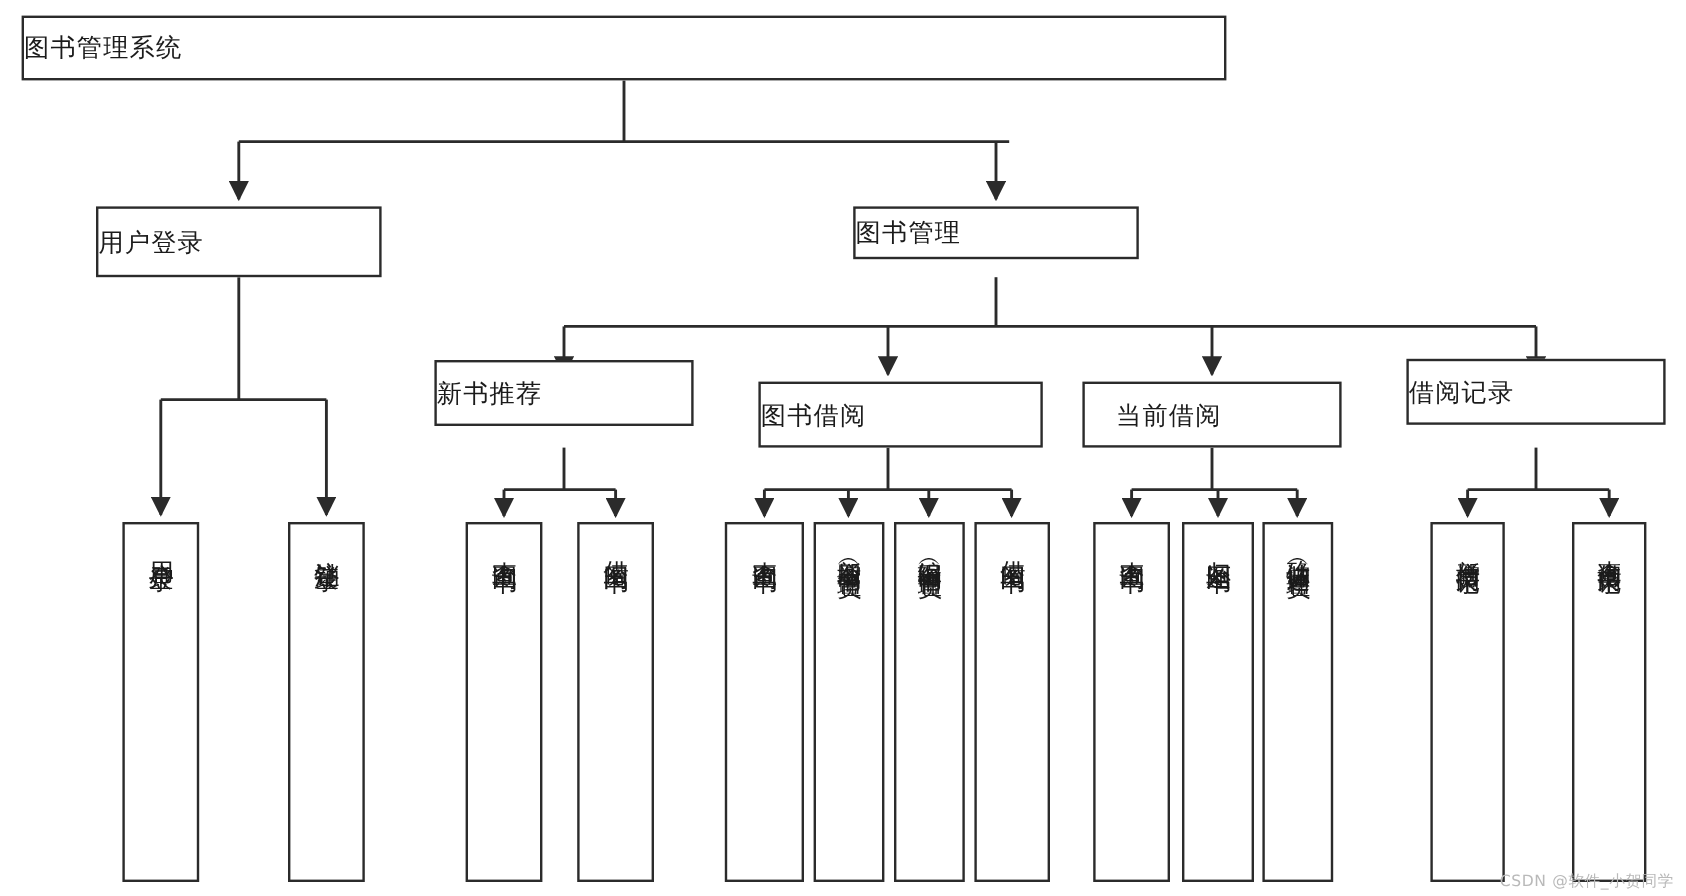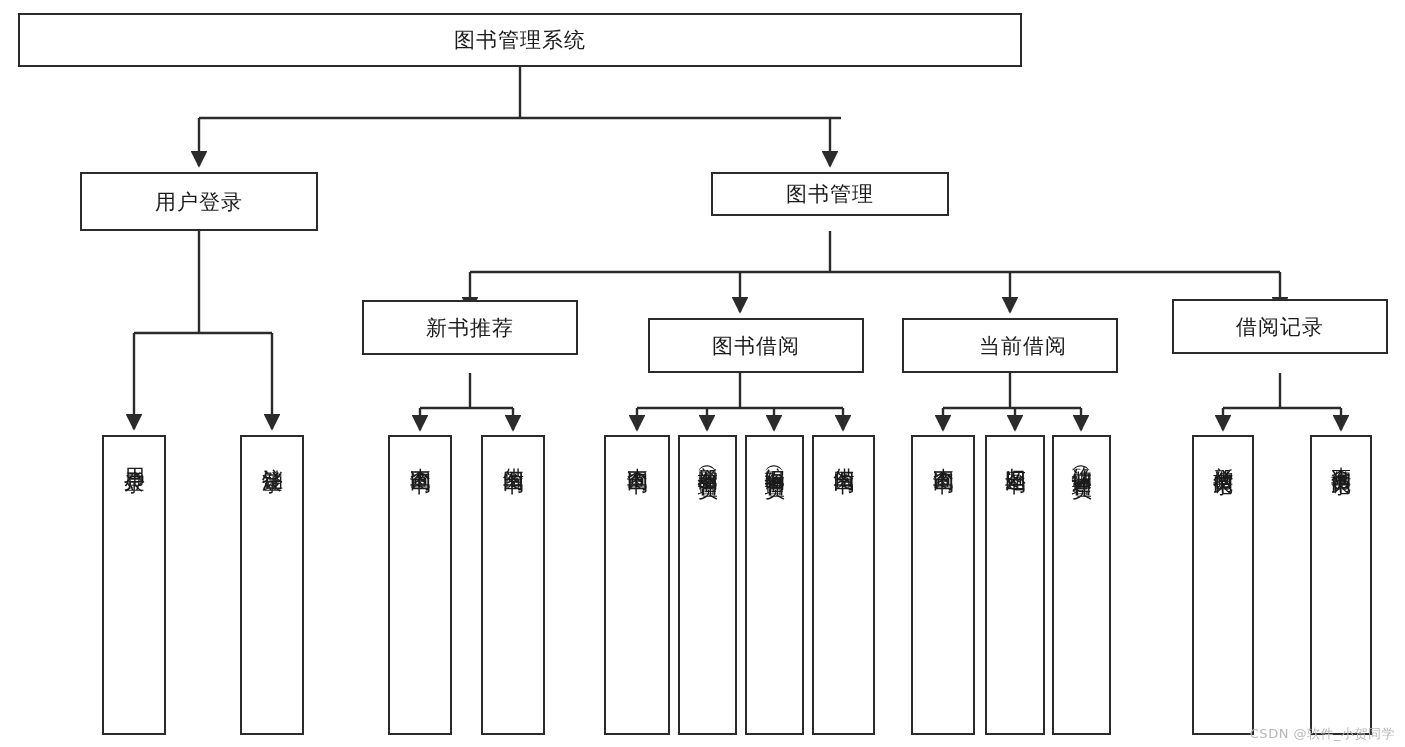--- a/index.html
+++ b/index.html
@@ -26,21 +26,21 @@
     height: 747px;
     pointer-events: none;
   }
   .node {
     position: absolute;
     box-sizing: border-box;
     background: #ffffff;
     border: 2px solid #2b2b2b;
     display: flex;
     align-items: center;
-    justify-content: center;
+    justify-content: flex-start;
     color: #1b1b1b;
   }
   .node.horiz {
     font-size: 21px;
     letter-spacing: 1px;
   }
   .node.root {
     font-size: 21px;
     letter-spacing: 1px;
   }
@@ -145,21 +145,21 @@
   <div class="node horiz" style="left:80px; top:172px; width:238px; height:59px;">
     <span>用户登录</span>
   </div>
   <div class="node horiz" style="left:711px; top:172px; width:238px; height:44px;">
     <span>图书管理</span>
   </div>
 
   <div class="node horiz" style="left:362px; top:300px; width:216px; height:55px;">
     <span>新书推荐</span>
   </div>
-  <div class="node horiz" style="left:648px; top:318px; width:216px; height:55px;">
+  <div class="node horiz" style="left:632px; top:318px; width:237px; height:55px;">
     <span>图书借阅</span>
   </div>
   <div class="node horiz" style="left:902px; top:318px; width:216px; height:55px;padding-left:26px;">
     <span>当前借阅</span>
   </div>
   <div class="node horiz" style="left:1172px; top:299px; width:216px; height:55px;">
     <span>借阅记录</span>
   </div>
 
   <div class="node leaf" style="left:102px; top:435px; width:64px; height:300px;">

